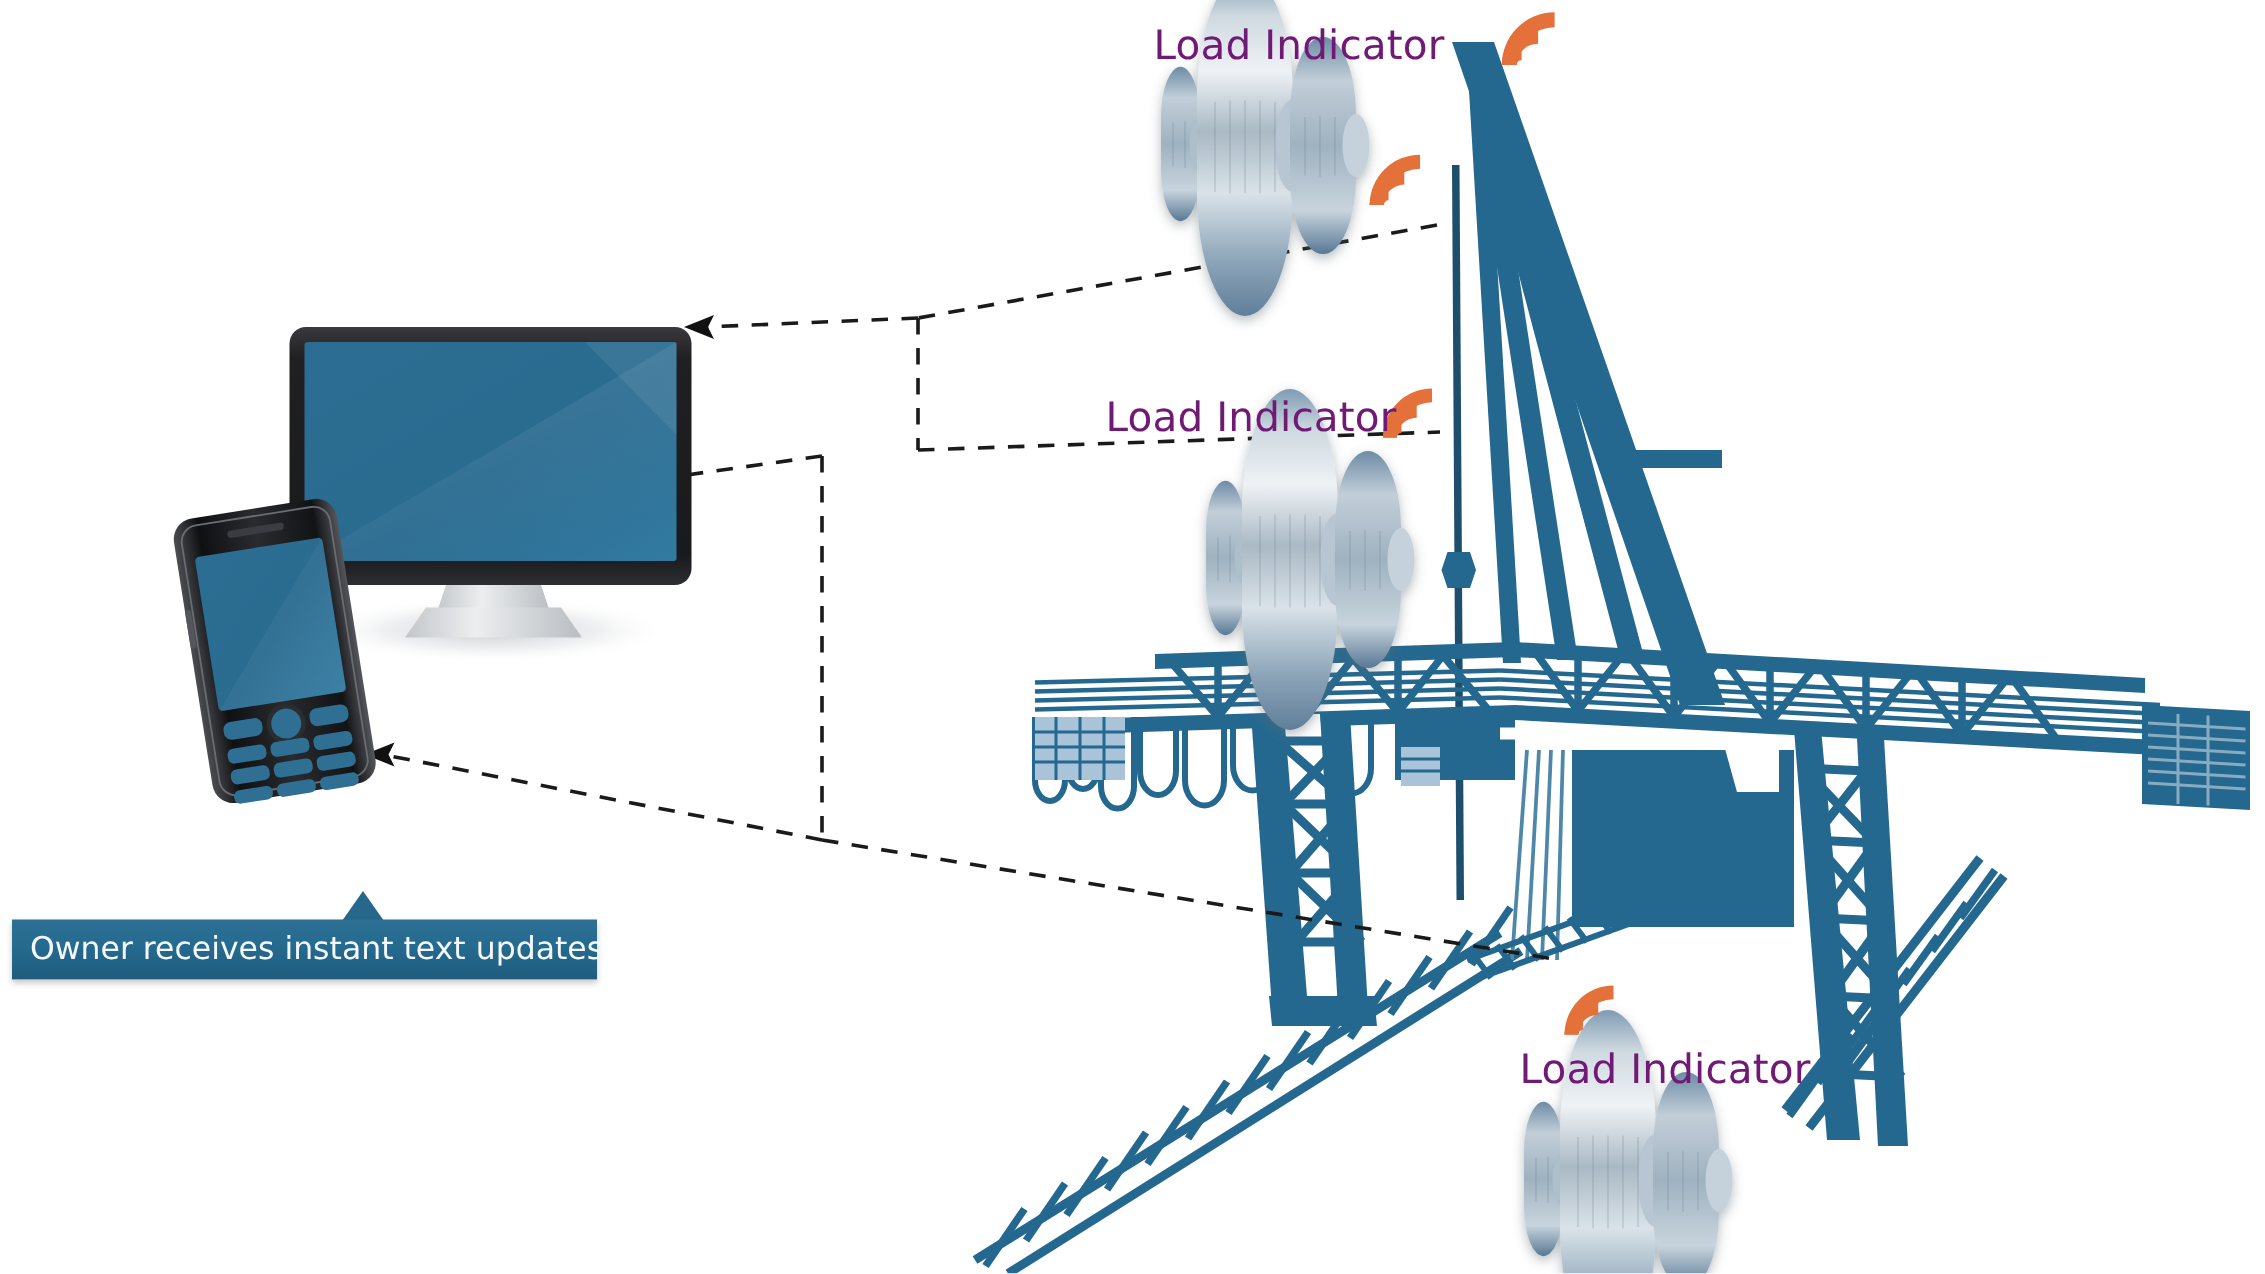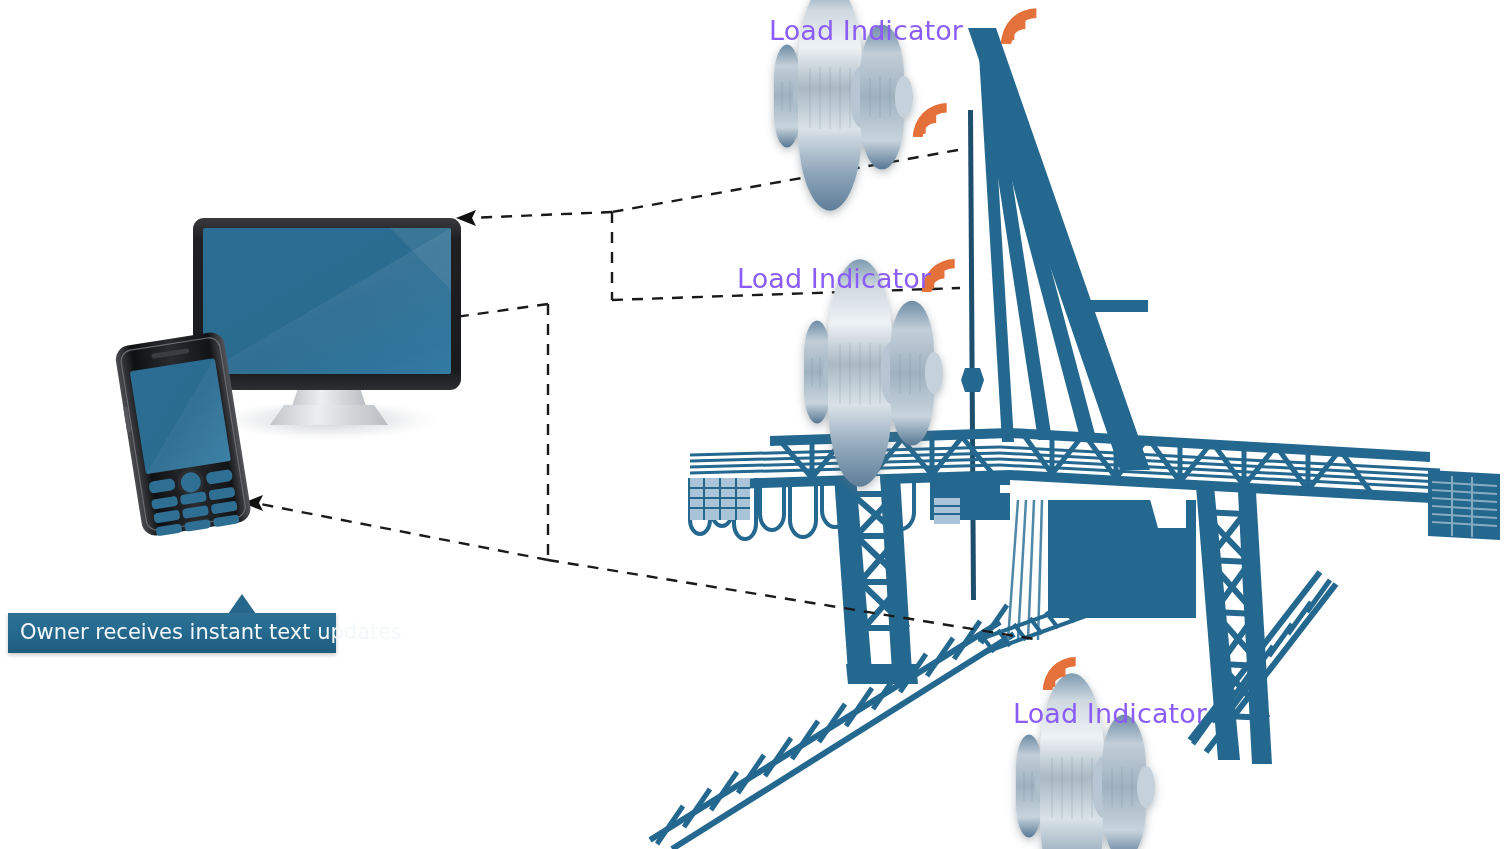--- a/index.html
+++ b/index.html
@@ -6,33 +6,33 @@
   html,body{margin:0;padding:0;background:#ffffff;}
   body{
     font-family:"DejaVu Sans","Liberation Sans",sans-serif;
     width:1510px;height:849px;overflow:hidden;position:relative;
   }
   #stage{position:absolute;left:0;top:0;width:1510px;height:849px;background:#fff;}
   #scene{position:absolute;left:0;top:0;width:1510px;height:849px;}
 
   .lbl{
     position:absolute;
-    color:#8b5cf6;
+    color:#701a75;
     font-size:27px;
     line-height:1;
     white-space:nowrap;
     letter-spacing:0.1px;
     font-family:"DejaVu Sans","Liberation Sans",sans-serif;
   }
   #lbl-top{left:769px;top:17px;}
   #lbl-mid{left:737px;top:265px;}
   #lbl-bot{left:1013px;top:700px;}
 
   #banner{
-    position:absolute;left:8px;top:613px;width:328px;height:40px;
+    position:absolute;left:8px;top:613px;width:390px;height:40px;
     background:linear-gradient(180deg,#2d7094 0%,#256a8f 45%,#1f5c7d 100%);
     box-shadow:0 2px 4px rgba(0,0,0,.22);
   }
   #banner-text{
     position:absolute;left:12px;top:9px;
     color:#f4f8fa;font-size:21px;line-height:1;white-space:nowrap;
     font-family:"DejaVu Sans","Liberation Sans",sans-serif;
   }
   #banner-tip{
     position:absolute;left:228px;top:594px;width:0;height:0;

